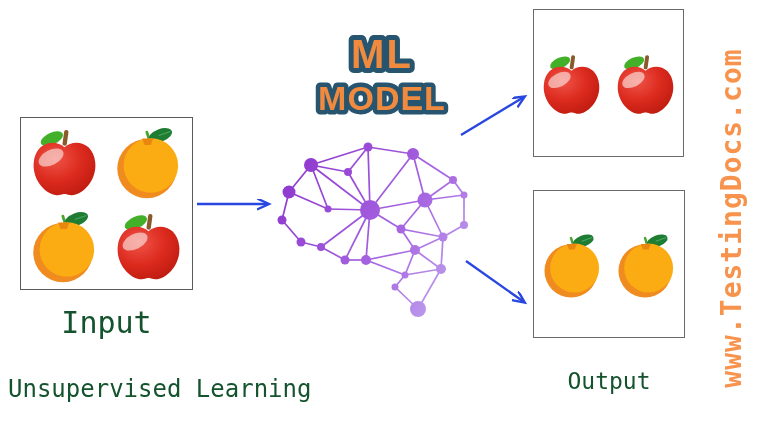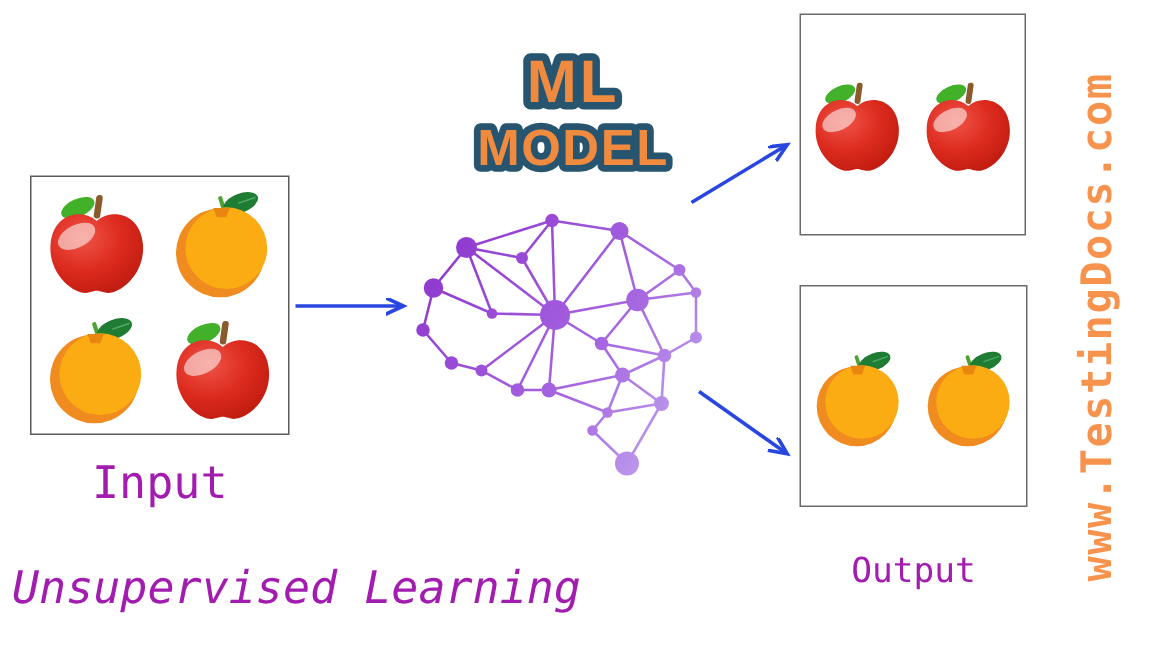--- a/index.html
+++ b/index.html
@@ -19,23 +19,23 @@
     left:533px;top:9px;width:151px;height:148px;border-color:#6a6a6a;
     display:flex;justify-content:center;align-items:center;gap:3px;
   }
   .out-bottom{
     left:533px;top:190px;width:152px;height:148px;border-color:#6a6a6a;
     display:flex;justify-content:center;align-items:center;gap:3px;
   }
   .input-box .fruit{width:79px;height:79px;}
   .out-box .fruit{width:71px;height:71px;}
   
-  .label{position:absolute;color:#a21caf;font-weight:500;}
+  .label{position:absolute;color:#14532d;font-weight:500;}
   .input-label{left:20px;top:305px;width:173px;text-align:center;font-size:30px;}
-  .caption{left:8px;top:375px;width:470px;font-size:30px;white-space:nowrap;font-style:italic;}
+  .caption{left:8px;top:375px;width:470px;font-size:24px;white-space:nowrap;}
   .output-label{left:533px;top:368px;width:152px;text-align:center;font-size:23px;}
   
   .logo{position:absolute;left:286px;top:26px;width:192px;height:96px;}
   .logo text{
     font-family:"Liberation Sans","DejaVu Sans",sans-serif;font-weight:bold;
     fill:#ef8a3e;stroke:#27546e;paint-order:stroke;stroke-linejoin:round;
     text-anchor:middle;
   }
   .logo .l1{font-size:40px;stroke-width:10px;letter-spacing:2px;}
   .logo .l2{font-size:34px;stroke-width:9px;letter-spacing:1px;}

